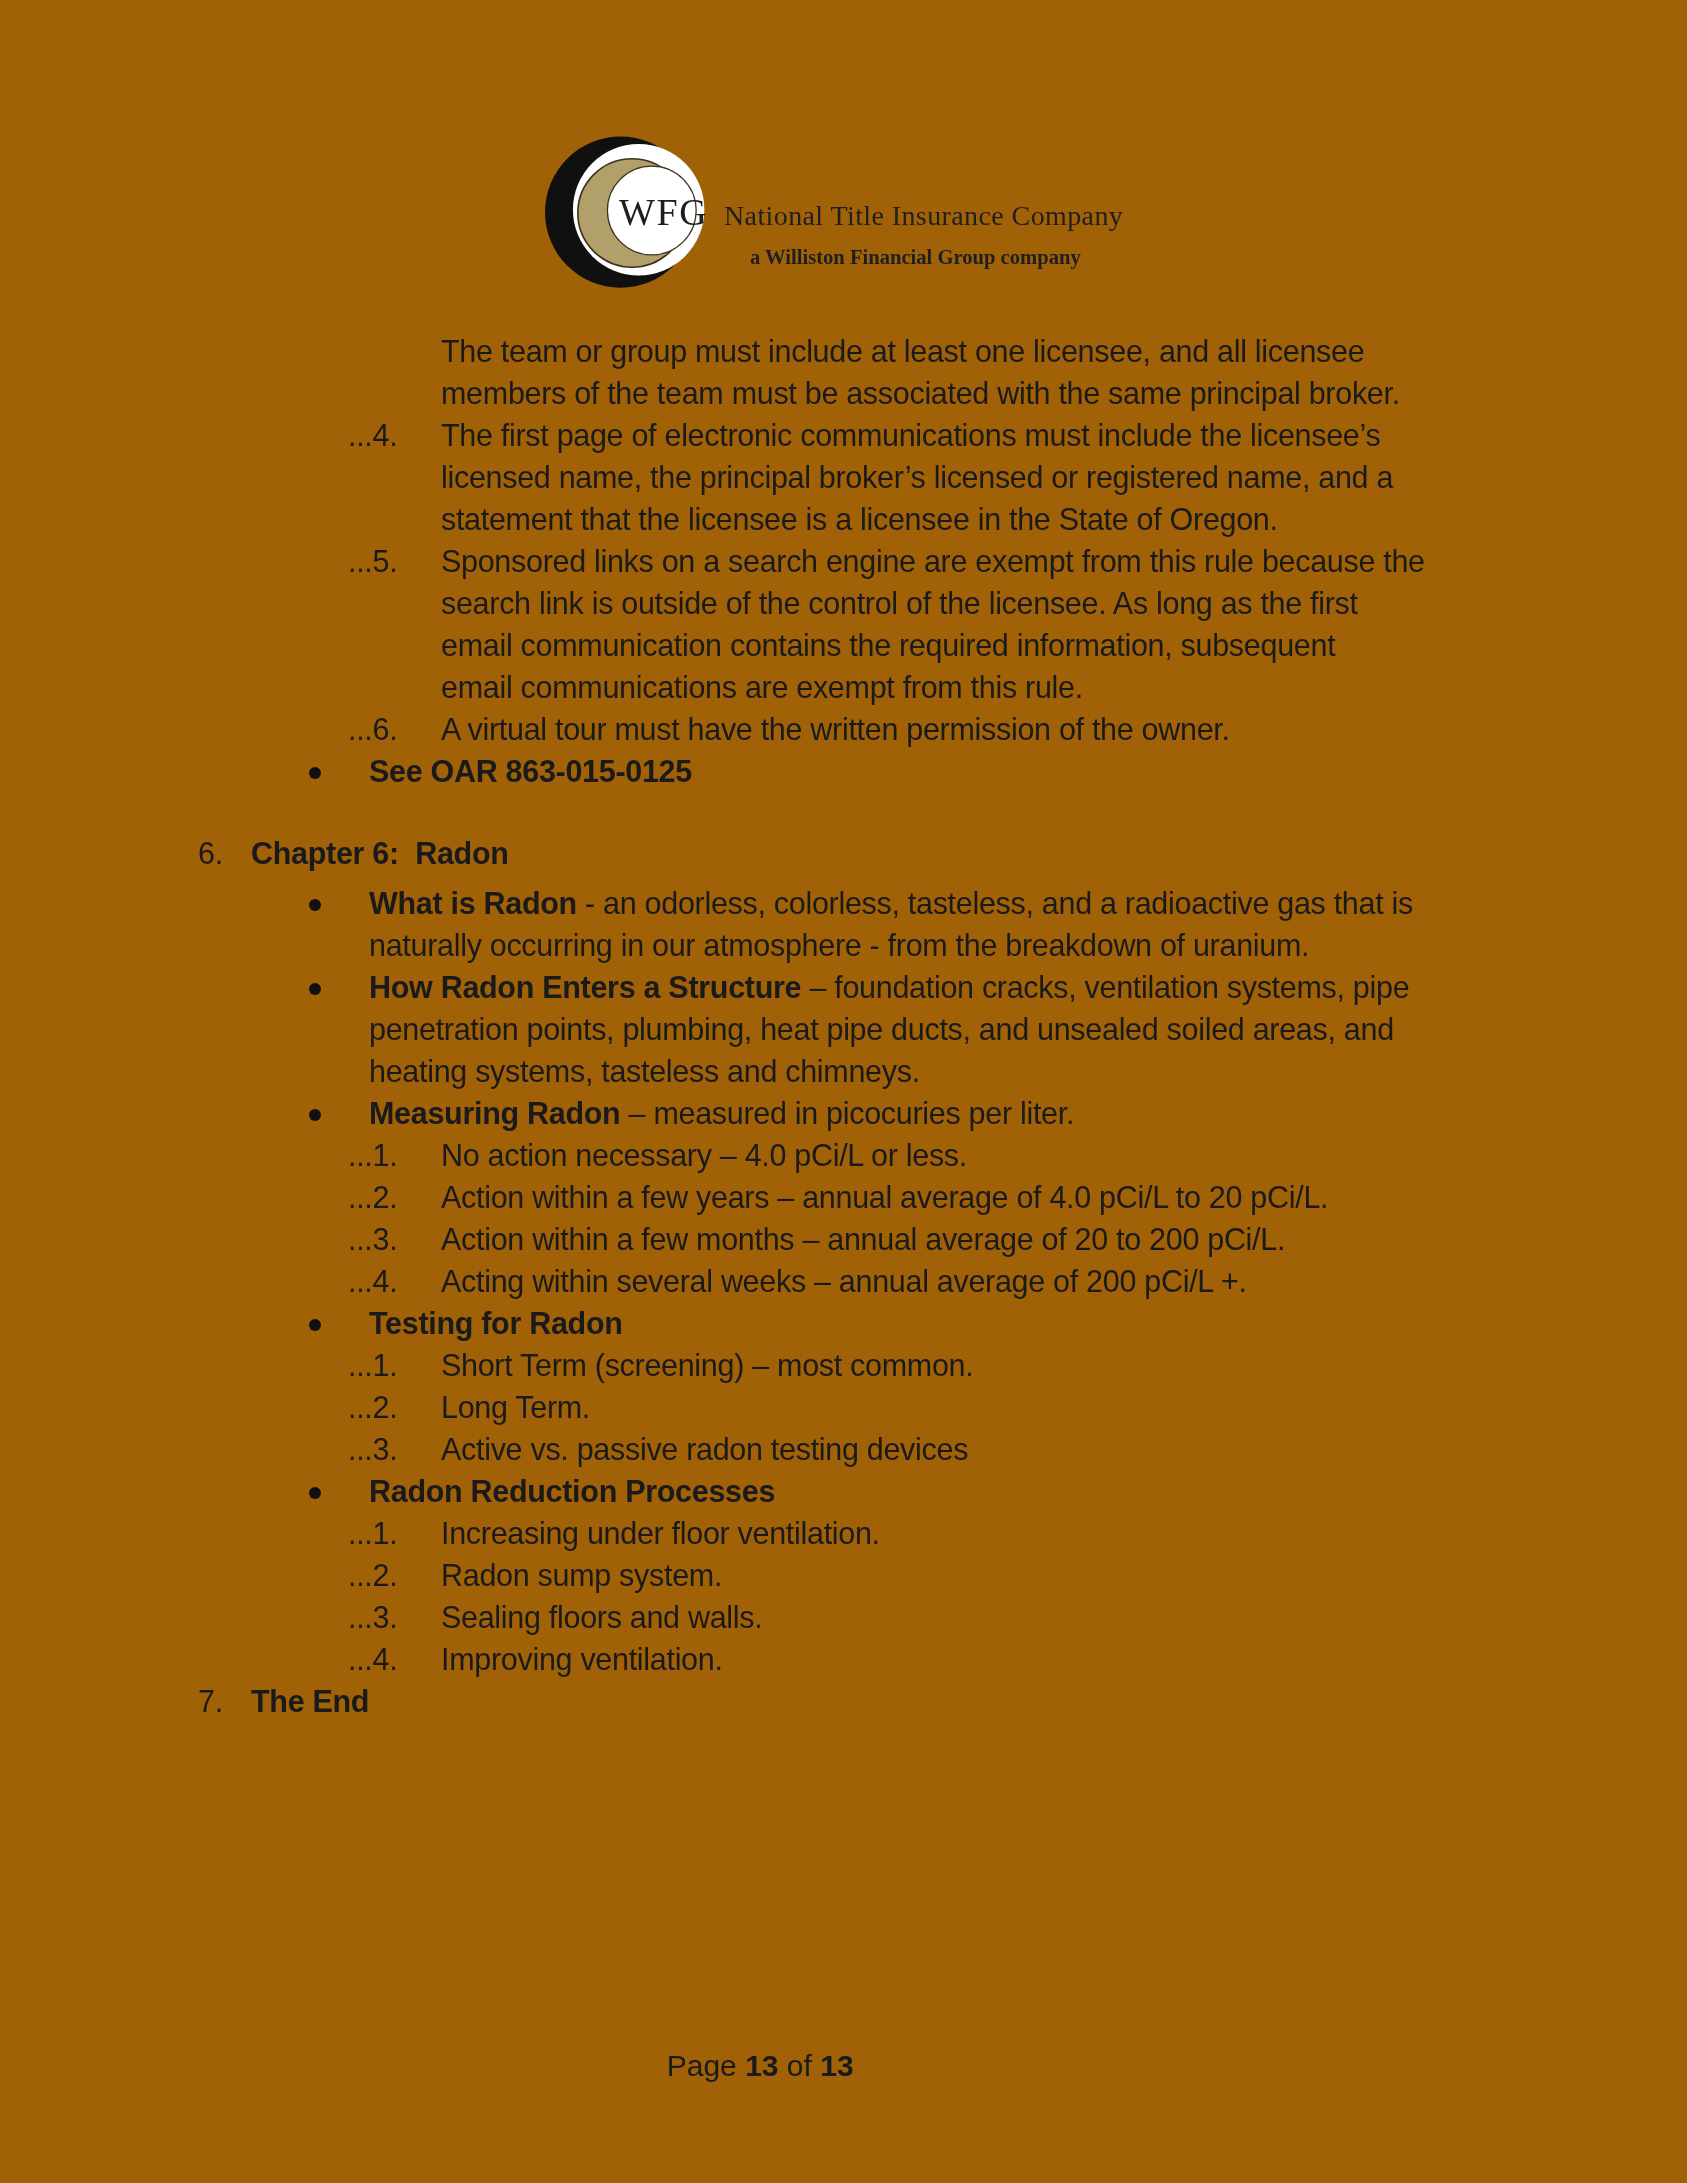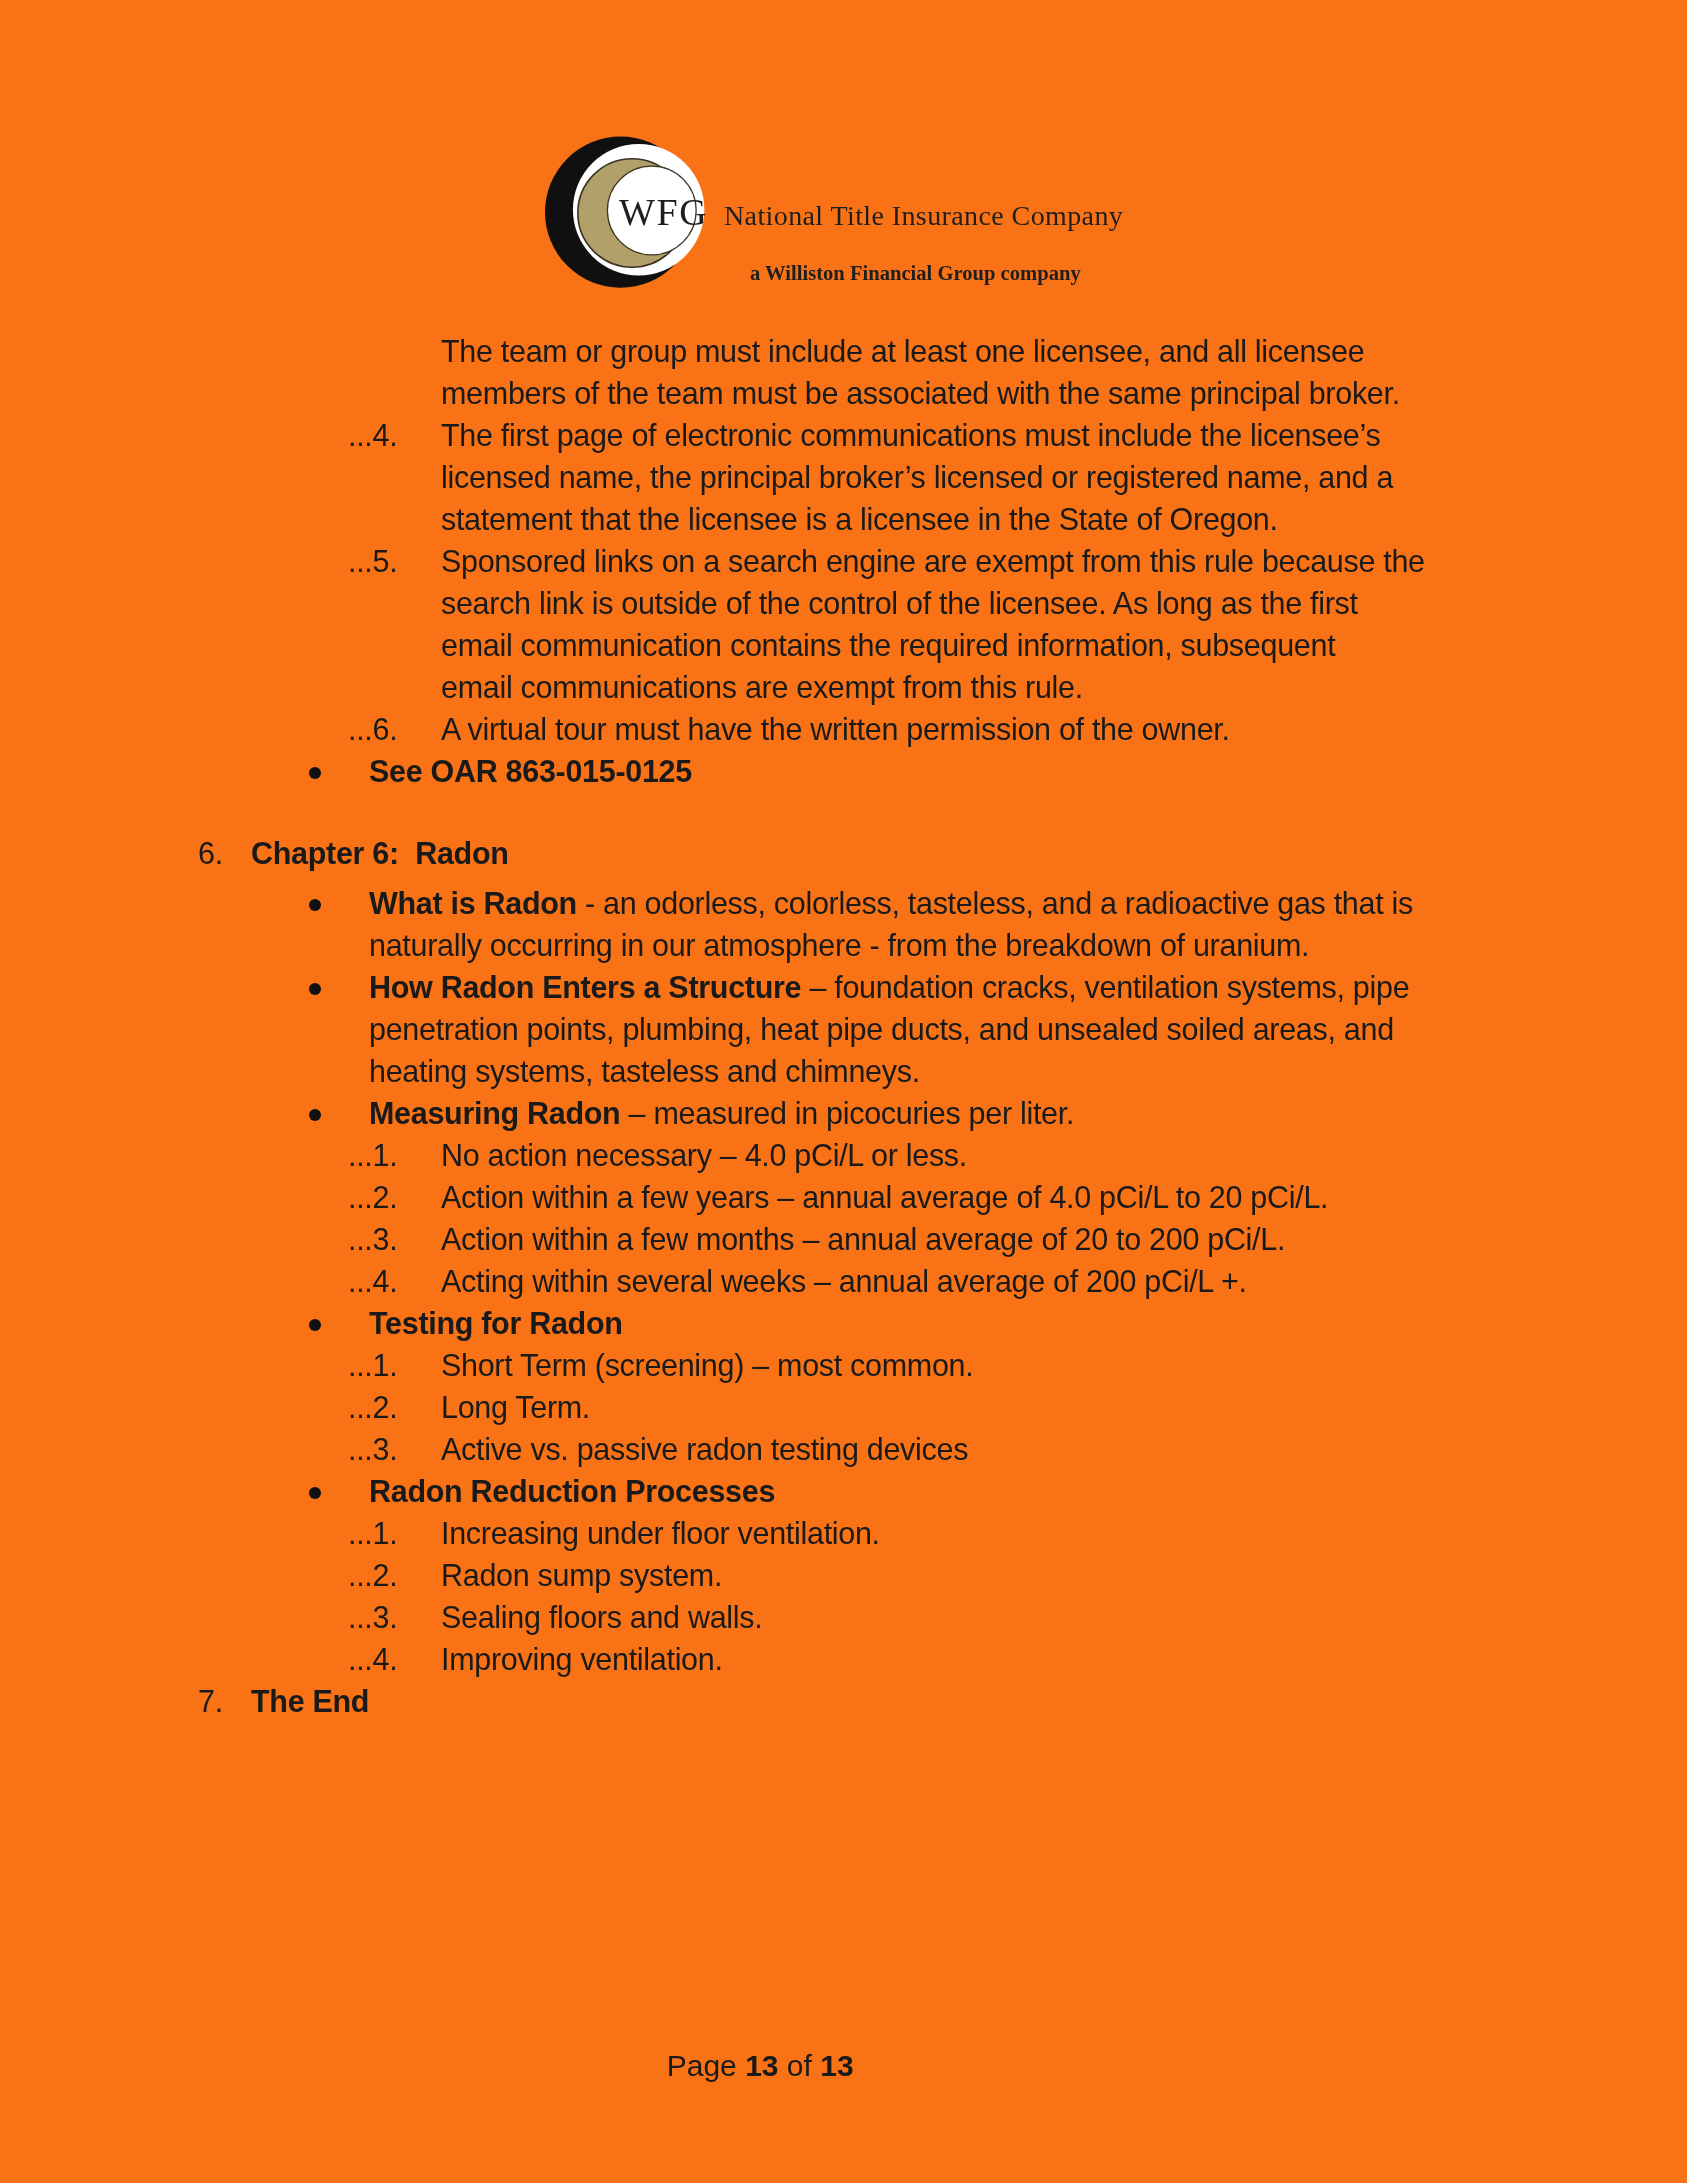--- a/index.html
+++ b/index.html
@@ -1,38 +1,38 @@
 <!DOCTYPE html>
 <html style="font-size:13px"><head>
 <meta charset="utf-8">
 <style>
   html,body{margin:0;padding:0;background:#ffffff;}
   .page{
     position:relative;
     width:1687px;
     height:2183px;
-    background:#f97316;
+    background:#a16207;
     overflow:hidden;
     font-family:"Liberation Sans",sans-serif;
     color:#1a1a1a;
   }
   
   .logo{position:absolute;left:537px;top:125px;width:643px;height:176px;}
   .logo svg{position:absolute;left:8.2px;top:5px;}
   .logo-text-row{
     position:absolute;left:82px;top:68px;
     display:flex;align-items:baseline;
     font-family:"Liberation Serif",serif;color:#1f1f1f;white-space:pre;
   }
   .logo-wfg{font-size:38px;line-height:38px;letter-spacing:1.6px;}
   .logo-name{font-size:28px;line-height:30.5px;margin-left:15.7px;letter-spacing:0.4px;}
   .logo-sub{
     position:absolute;left:213px;top:122px;
     font-family:"Liberation Serif",serif;font-weight:700;
-    font-size:20.6px;line-height:20.6px;color:#1f1f1f;white-space:pre;margin-top:16px;
+    font-size:20.6px;line-height:20.6px;color:#1f1f1f;white-space:pre;
   }
   
   .content{position:absolute;left:0;top:330px;width:1671px;}
   .row{
     position:relative;height:42px;line-height:42px;
     font-size:30.5px;letter-spacing:-0.3px;white-space:pre;
   }
   .row b{font-weight:700;}
   .mk{position:absolute;left:348px;}        
   .mk-l1{position:absolute;left:198px;}     

